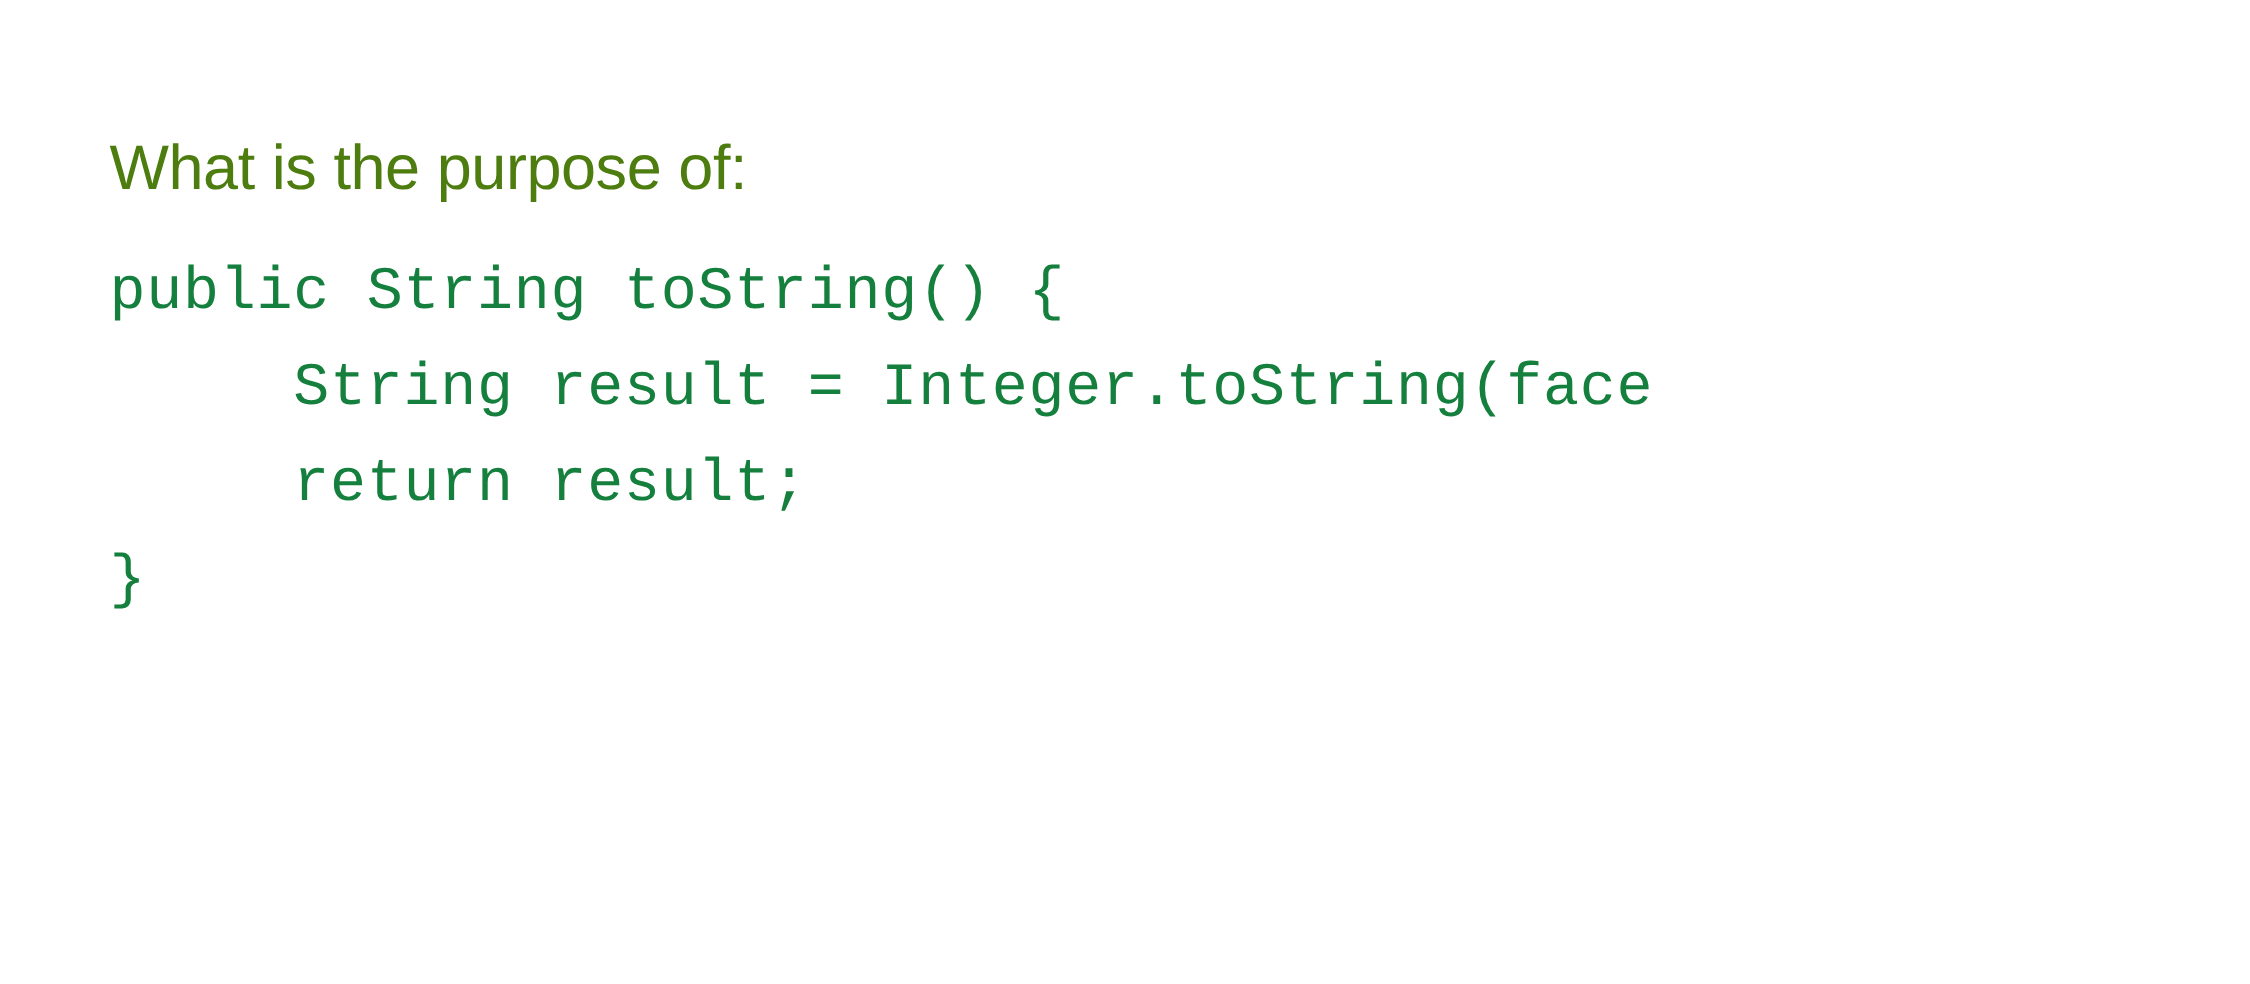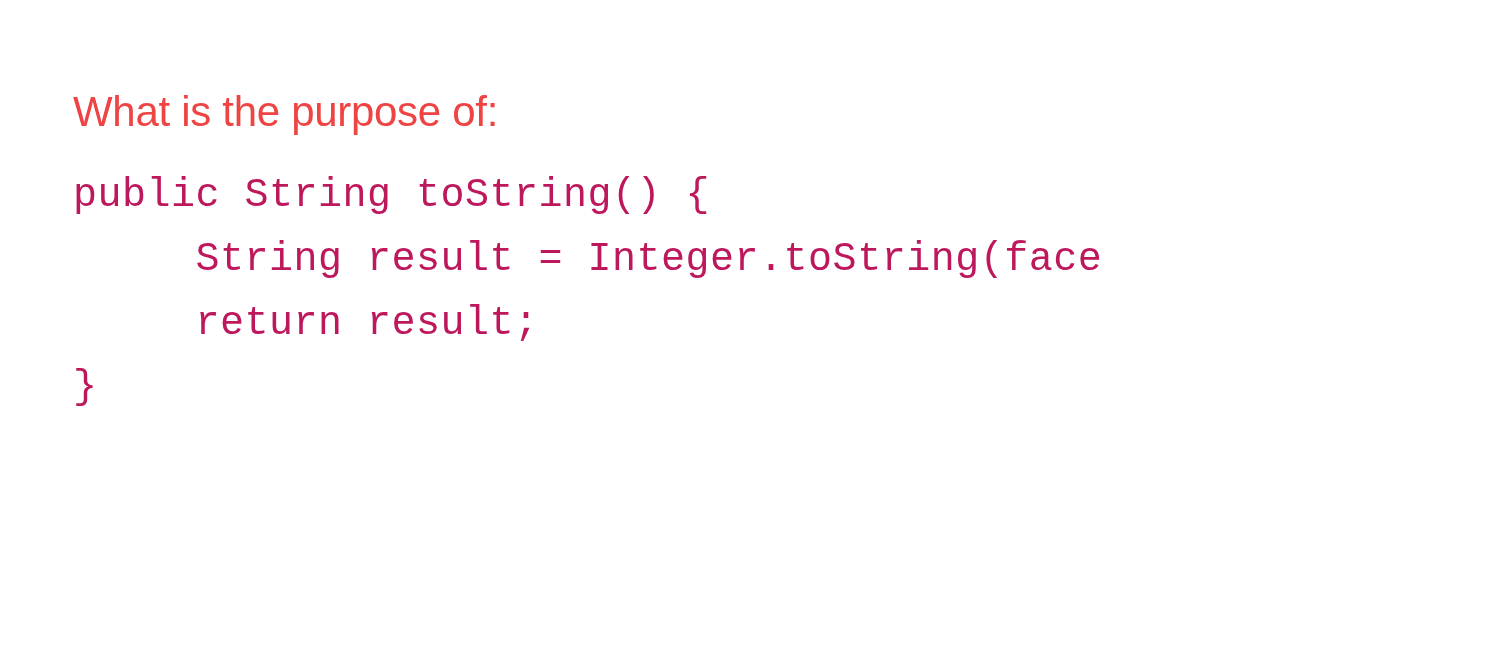--- a/index.html
+++ b/index.html
@@ -12,28 +12,28 @@
       height: 656px;
       background: #ffffff;
       font-family: Arial, Helvetica, sans-serif;
       padding-top: 88px;
       padding-left: 73px;
       overflow: hidden;
     }
     .question-heading {
       font-size: 42px;
       font-weight: 400;
-      color: #ef4444;
+      color: #4d7c0f;
       margin-bottom: 28px;
       letter-spacing: -0.3px;
     }
     .code-block {
       font-family: "Courier New", Courier, monospace;
       font-size: 40px;
-      color: #be185d;
+      color: #15803d;
       line-height: 1.6;
       white-space: pre;
       letter-spacing: 0.5px;
     }
   </style>
 </head>
 <body>
 
 <div class="question-heading">What is the purpose of:</div>
 <div class="code-block"><span>public String toString() {</span>

